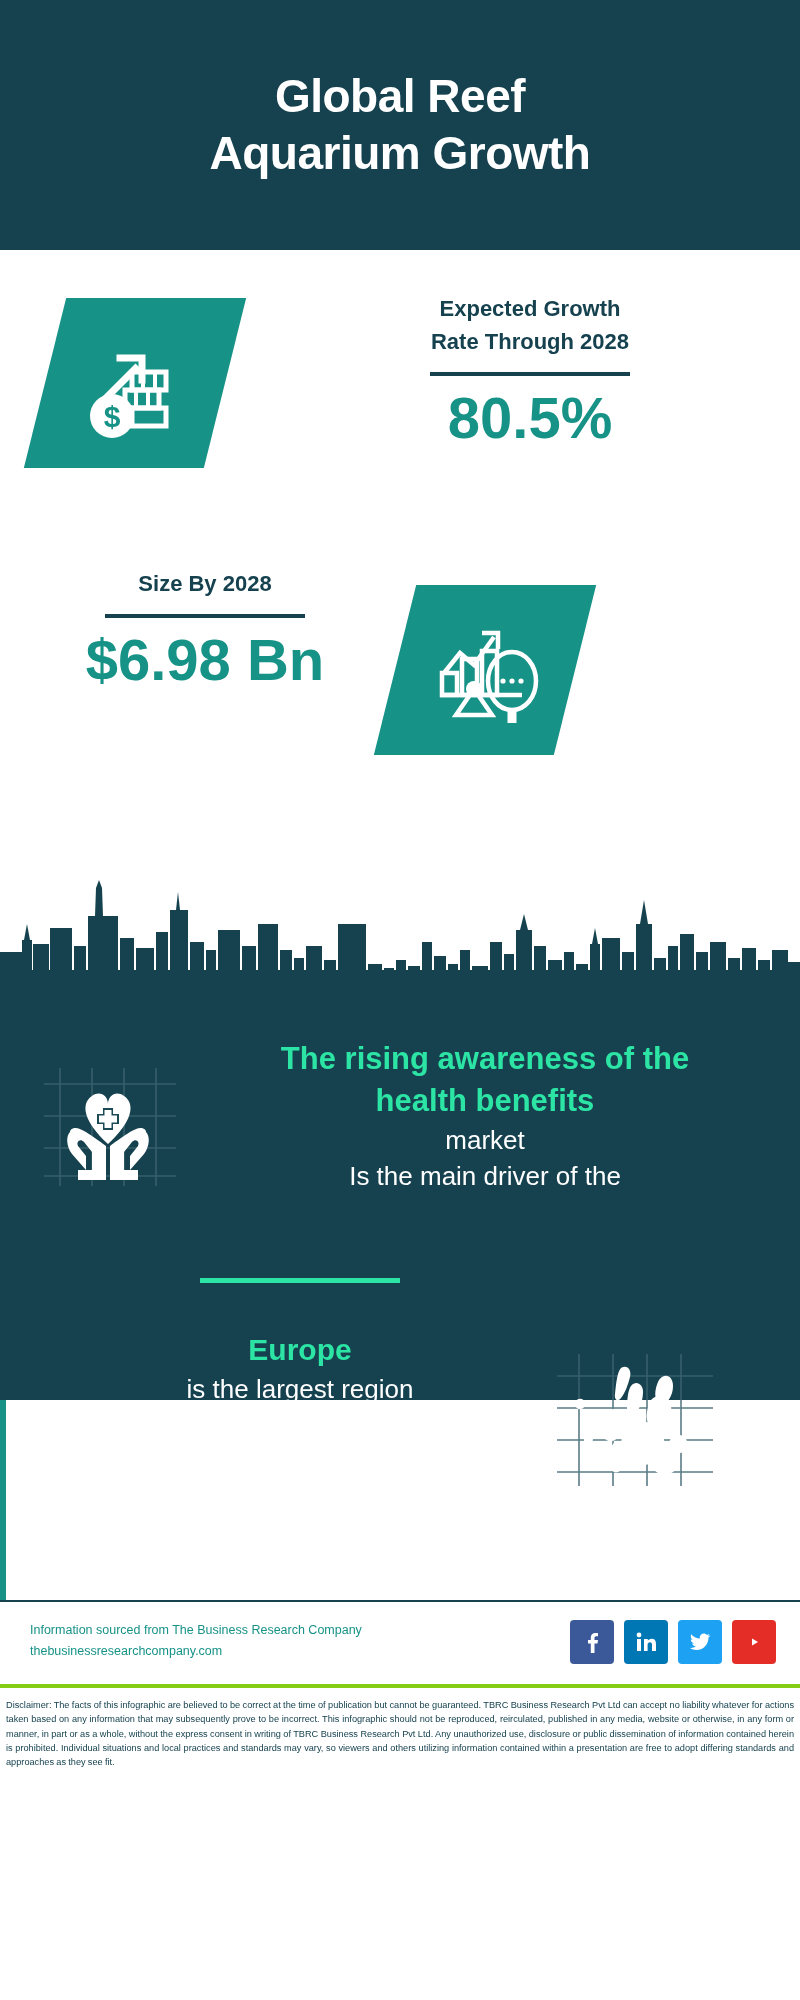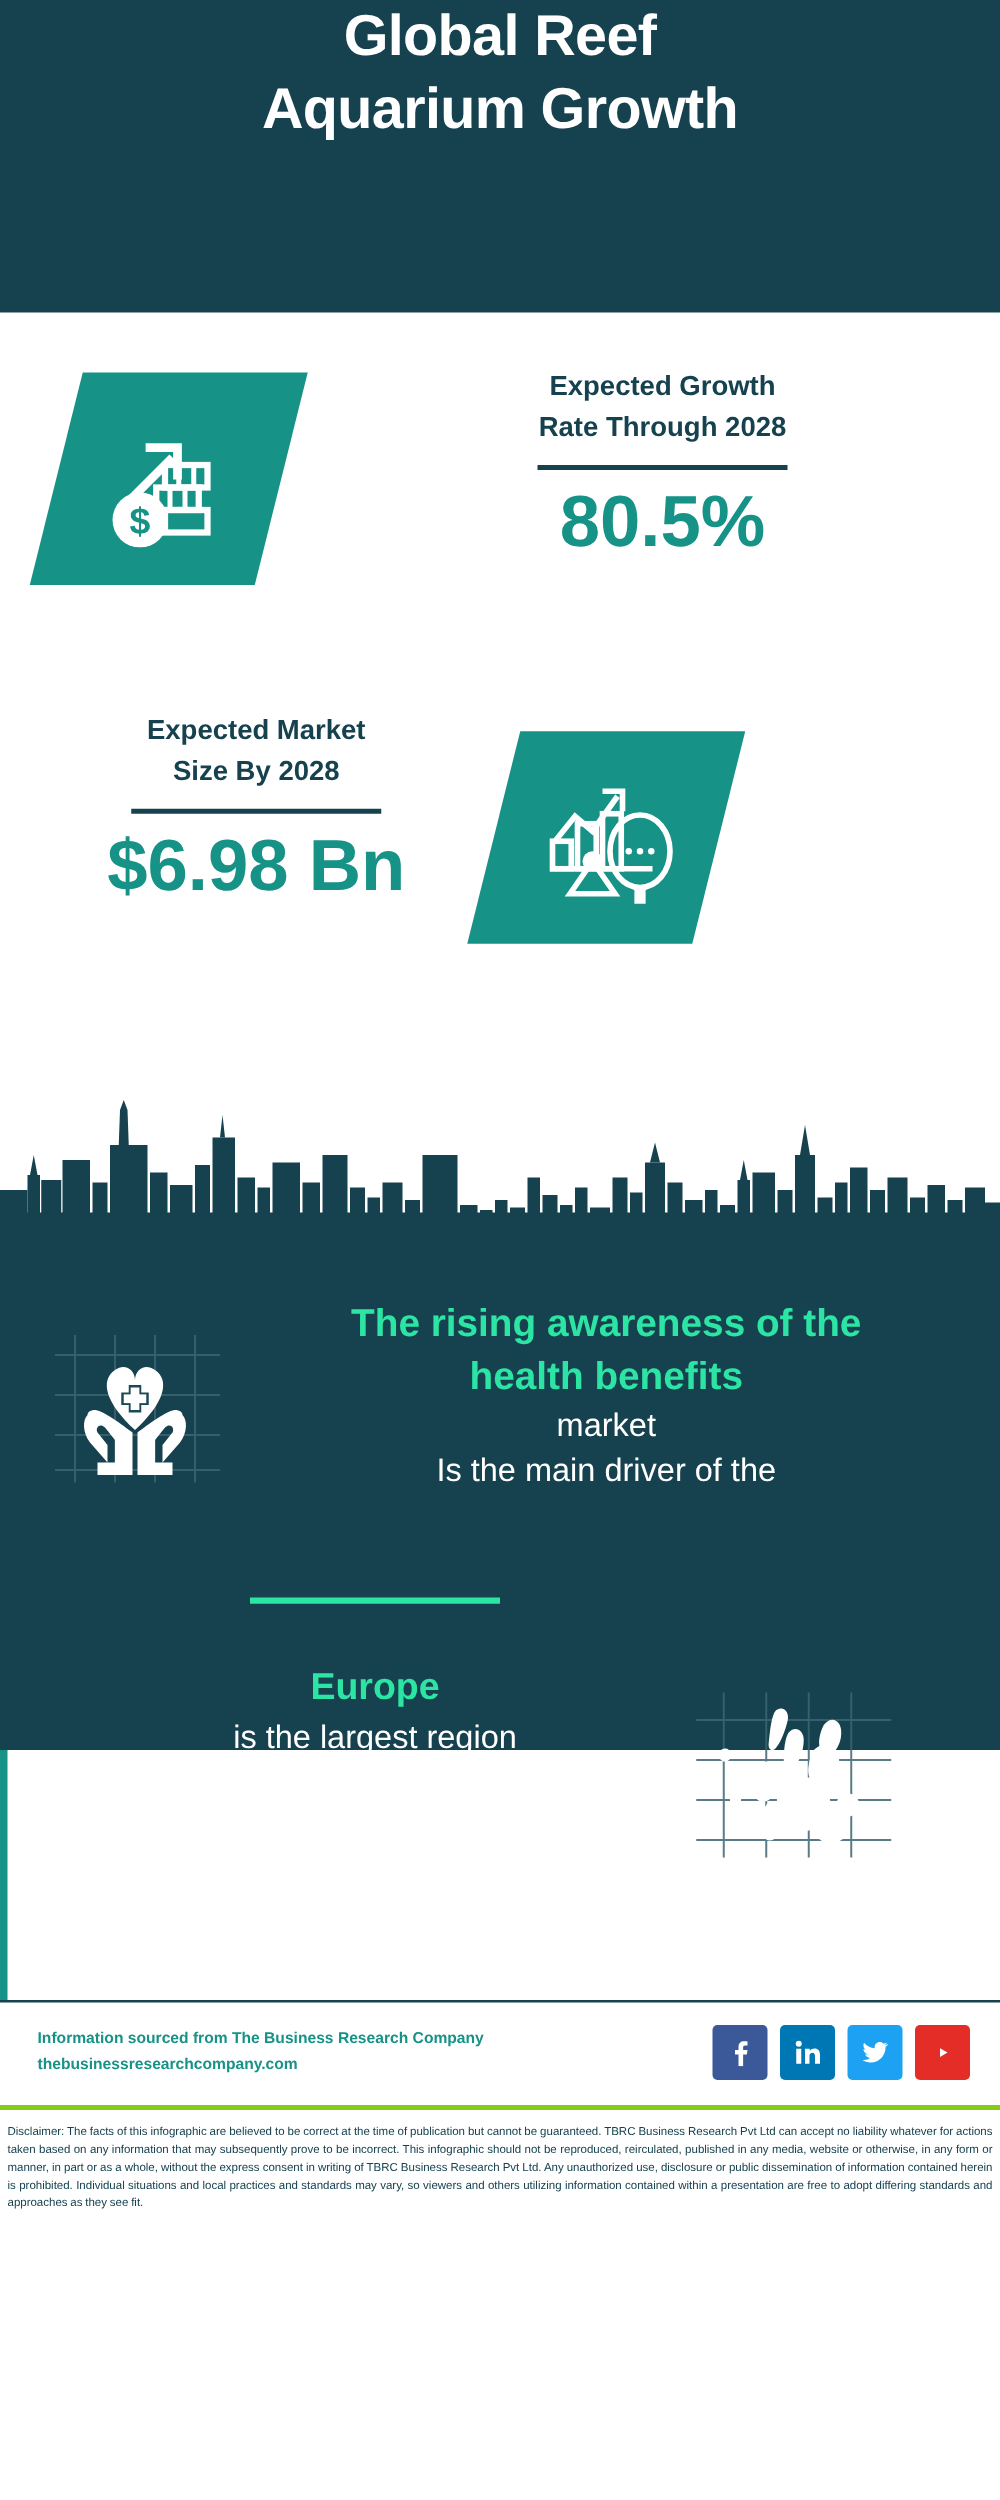--- a/index.html
+++ b/index.html
@@ -9,21 +9,21 @@
     background:#ffffff;
     width:800px; height:2000px;
     position:relative; overflow:hidden;
   }
   .page { position:relative; width:800px; height:2000px; background:#ffffff; }
 
   
   .header {
     position:absolute; left:0; top:0; width:800px; height:250px;
     background:#16424f;
-    display:flex; justify-content:center;
+    display:flex; align-items:center; justify-content:center;
   }
   .header-title {
     color:#ffffff; font-size:46px; font-weight:bold; line-height:1.25;
     text-align:center; letter-spacing:-0.5px; width:640px;
   }
 
   
   .stat1 { position:absolute; left:0; top:250px; width:800px; height:290px; }
   .para-icon {
     width:180px; height:170px; background:#179287;
@@ -67,21 +67,21 @@
 
   .region { position:absolute; left:0; top:1330px; width:800px; height:190px; }
   .region .txt { position:absolute; left:20px; top:0px; width:560px; text-align:center; }
   .region .icon-wrap { position:absolute; left:555px; top:20px; }
 
   
   .sourcebar {
     position:absolute; left:0; top:1600px; width:800px; height:80px;
     background:#ffffff;
     border-top:2px solid #16424f;
-    display:flex; align-items:center;font-weight:bold;
+    display:flex; align-items:center;
   }
   .source-text { position:absolute; left:30px; top:18px; width:420px; }
   .source-line { color:#179287; font-size:12.5px; line-height:1.7; }
   .social { position:absolute; right:24px; top:18px; display:flex; gap:10px; }
   .sicon {
     width:44px; height:44px; border-radius:4px;
     display:flex; align-items:center; justify-content:center;
     color:#ffffff; font-weight:bold;
   }
   .s-fb { background:#3b5998; }
@@ -139,21 +139,20 @@
     <div class="txt">
       <div class="stat-label">Expected Growth</div>
       <div class="stat-label">Rate Through 2028</div>
       <div class="divider-dark"></div>
       <div class="stat-value">80.5%</div>
     </div>
   </div>
 
   <div class="stat2">
     <div class="txt">
-      <div class="stat-label">Expected Market</div>
       <div class="stat-label">Size By 2028</div>
       <div class="divider-dark"></div>
       <div class="stat-value">$6.98 Bn</div>
     </div>
     <div class="icon-wrap">
       <div class="para-icon">
         <svg width="118" height="118" viewBox="0 0 118 118">
           <g stroke="#fff" stroke-width="4.5" fill="none">
 
             <polyline points="18,62 34,42 48,54 68,26"></polyline>

